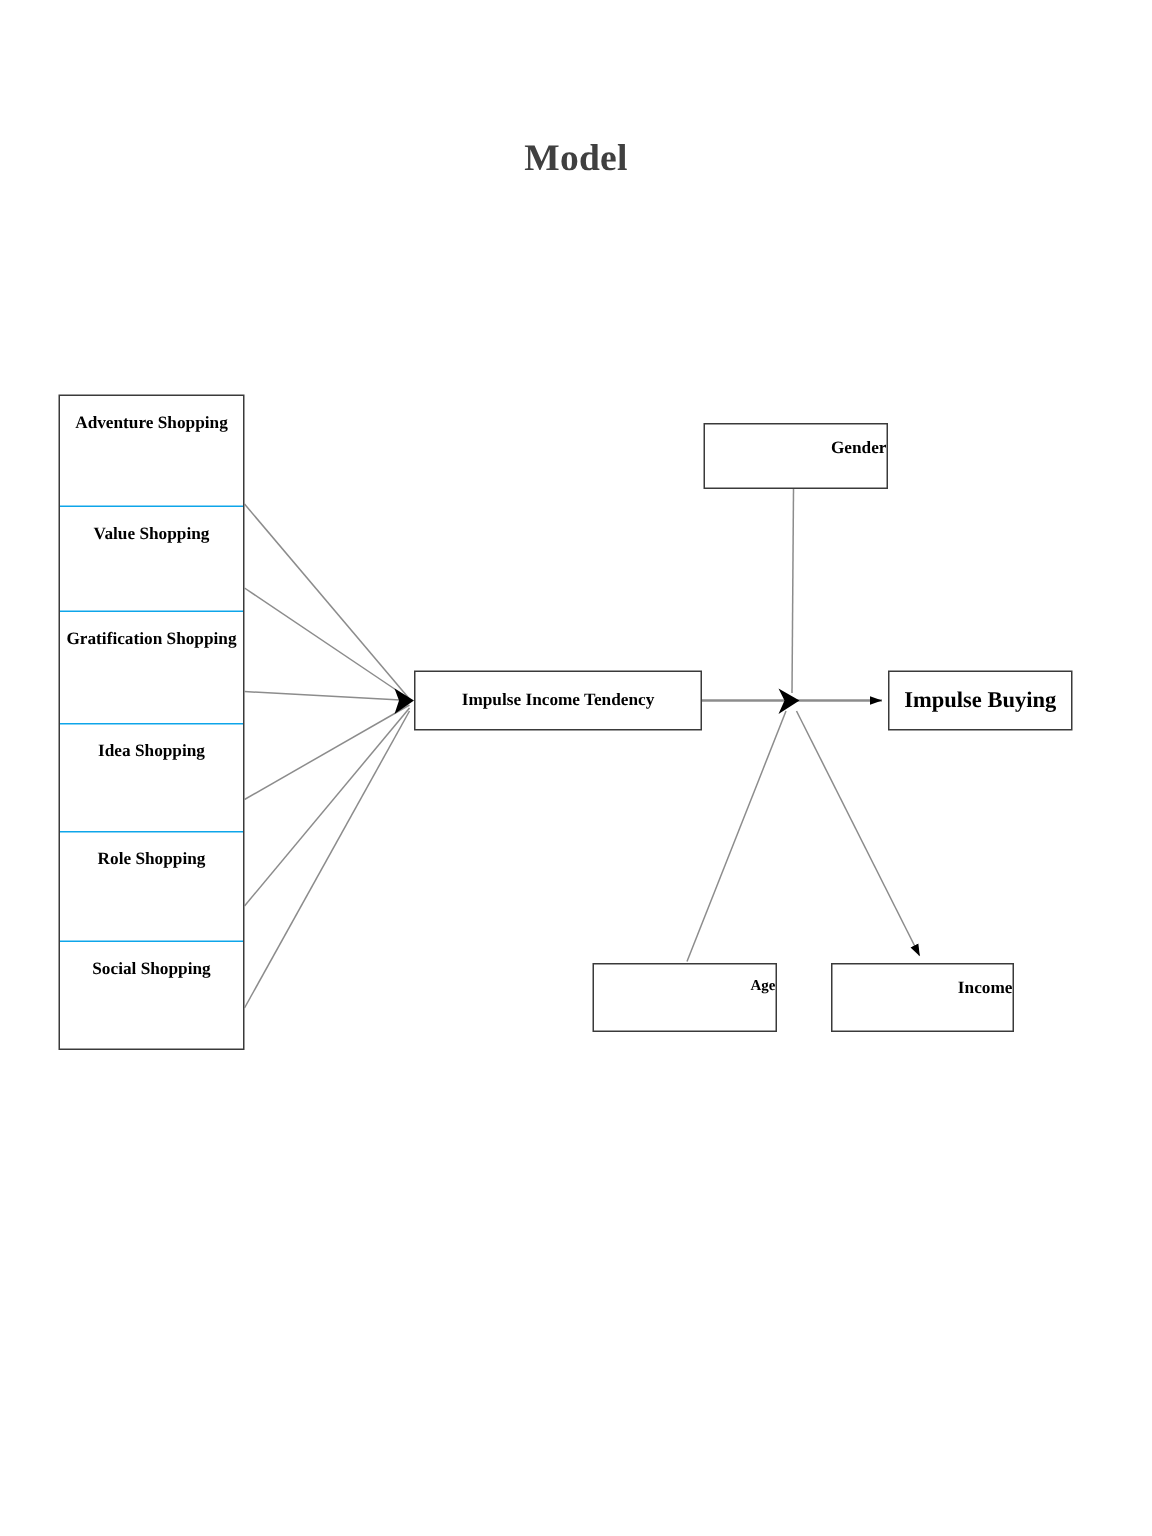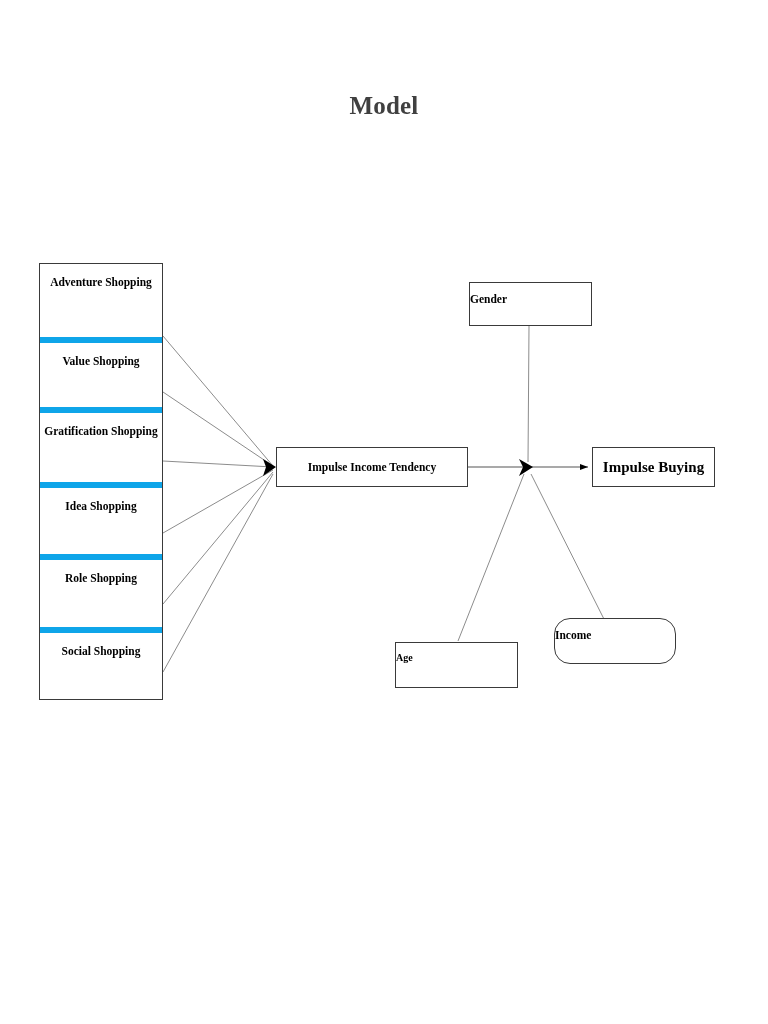--- a/index.html
+++ b/index.html
@@ -39,21 +39,21 @@
 
   
   .node {
     position: absolute;
     box-sizing: border-box;
     background: #ffffff;
     border: 1px solid #3a3a3a;
     font-family: "Liberation Serif", serif;
     font-weight: bold;
     color: #000000;
-    text-align: left;
+    text-align: right;
     line-height: 1.22;
   }
 
   
   .stack {
     position: absolute;
     box-sizing: border-box;
     background: #ffffff;
     border: 1px solid #3a3a3a;
     left: 39px;
@@ -68,21 +68,21 @@
     box-sizing: border-box;
     font-family: "Liberation Serif", serif;
     font-weight: bold;
     font-size: 11.5px;
     color: #000000;
     text-align: center;
     line-height: 1.42;
     padding-top: 10px;
   }
   .stack-cell + .stack-cell {
-    border-top: 6px solid #0ea5e9;
+    border-top: 1px solid #0ea5e9;
   }
 
   .node-center {
     left: 276px;
     top: 447px;
     width: 192px;
     height: 40px;
     font-size: 11.5px;
     display: flex;
     align-items: center;
@@ -109,26 +109,25 @@
   .node-age {
     left: 395px;
     top: 642px;
     width: 123px;
     height: 46px;
     font-size: 10px;
     padding-top: 9px;
   }
   .node-income {
     left: 554px;
-    top: 618px;
+    top: 642px;
     width: 122px;
     height: 46px;
     font-size: 11.5px;
     padding-top: 9px;
-    border-radius: 16px;
   }
 </style>
 </head>
 <body>
 
 <div class="page-title">Model</div>
 
 <svg id="page-canvas" viewBox="0 0 768 1024" xmlns="http://www.w3.org/2000/svg">
 
   <defs>

